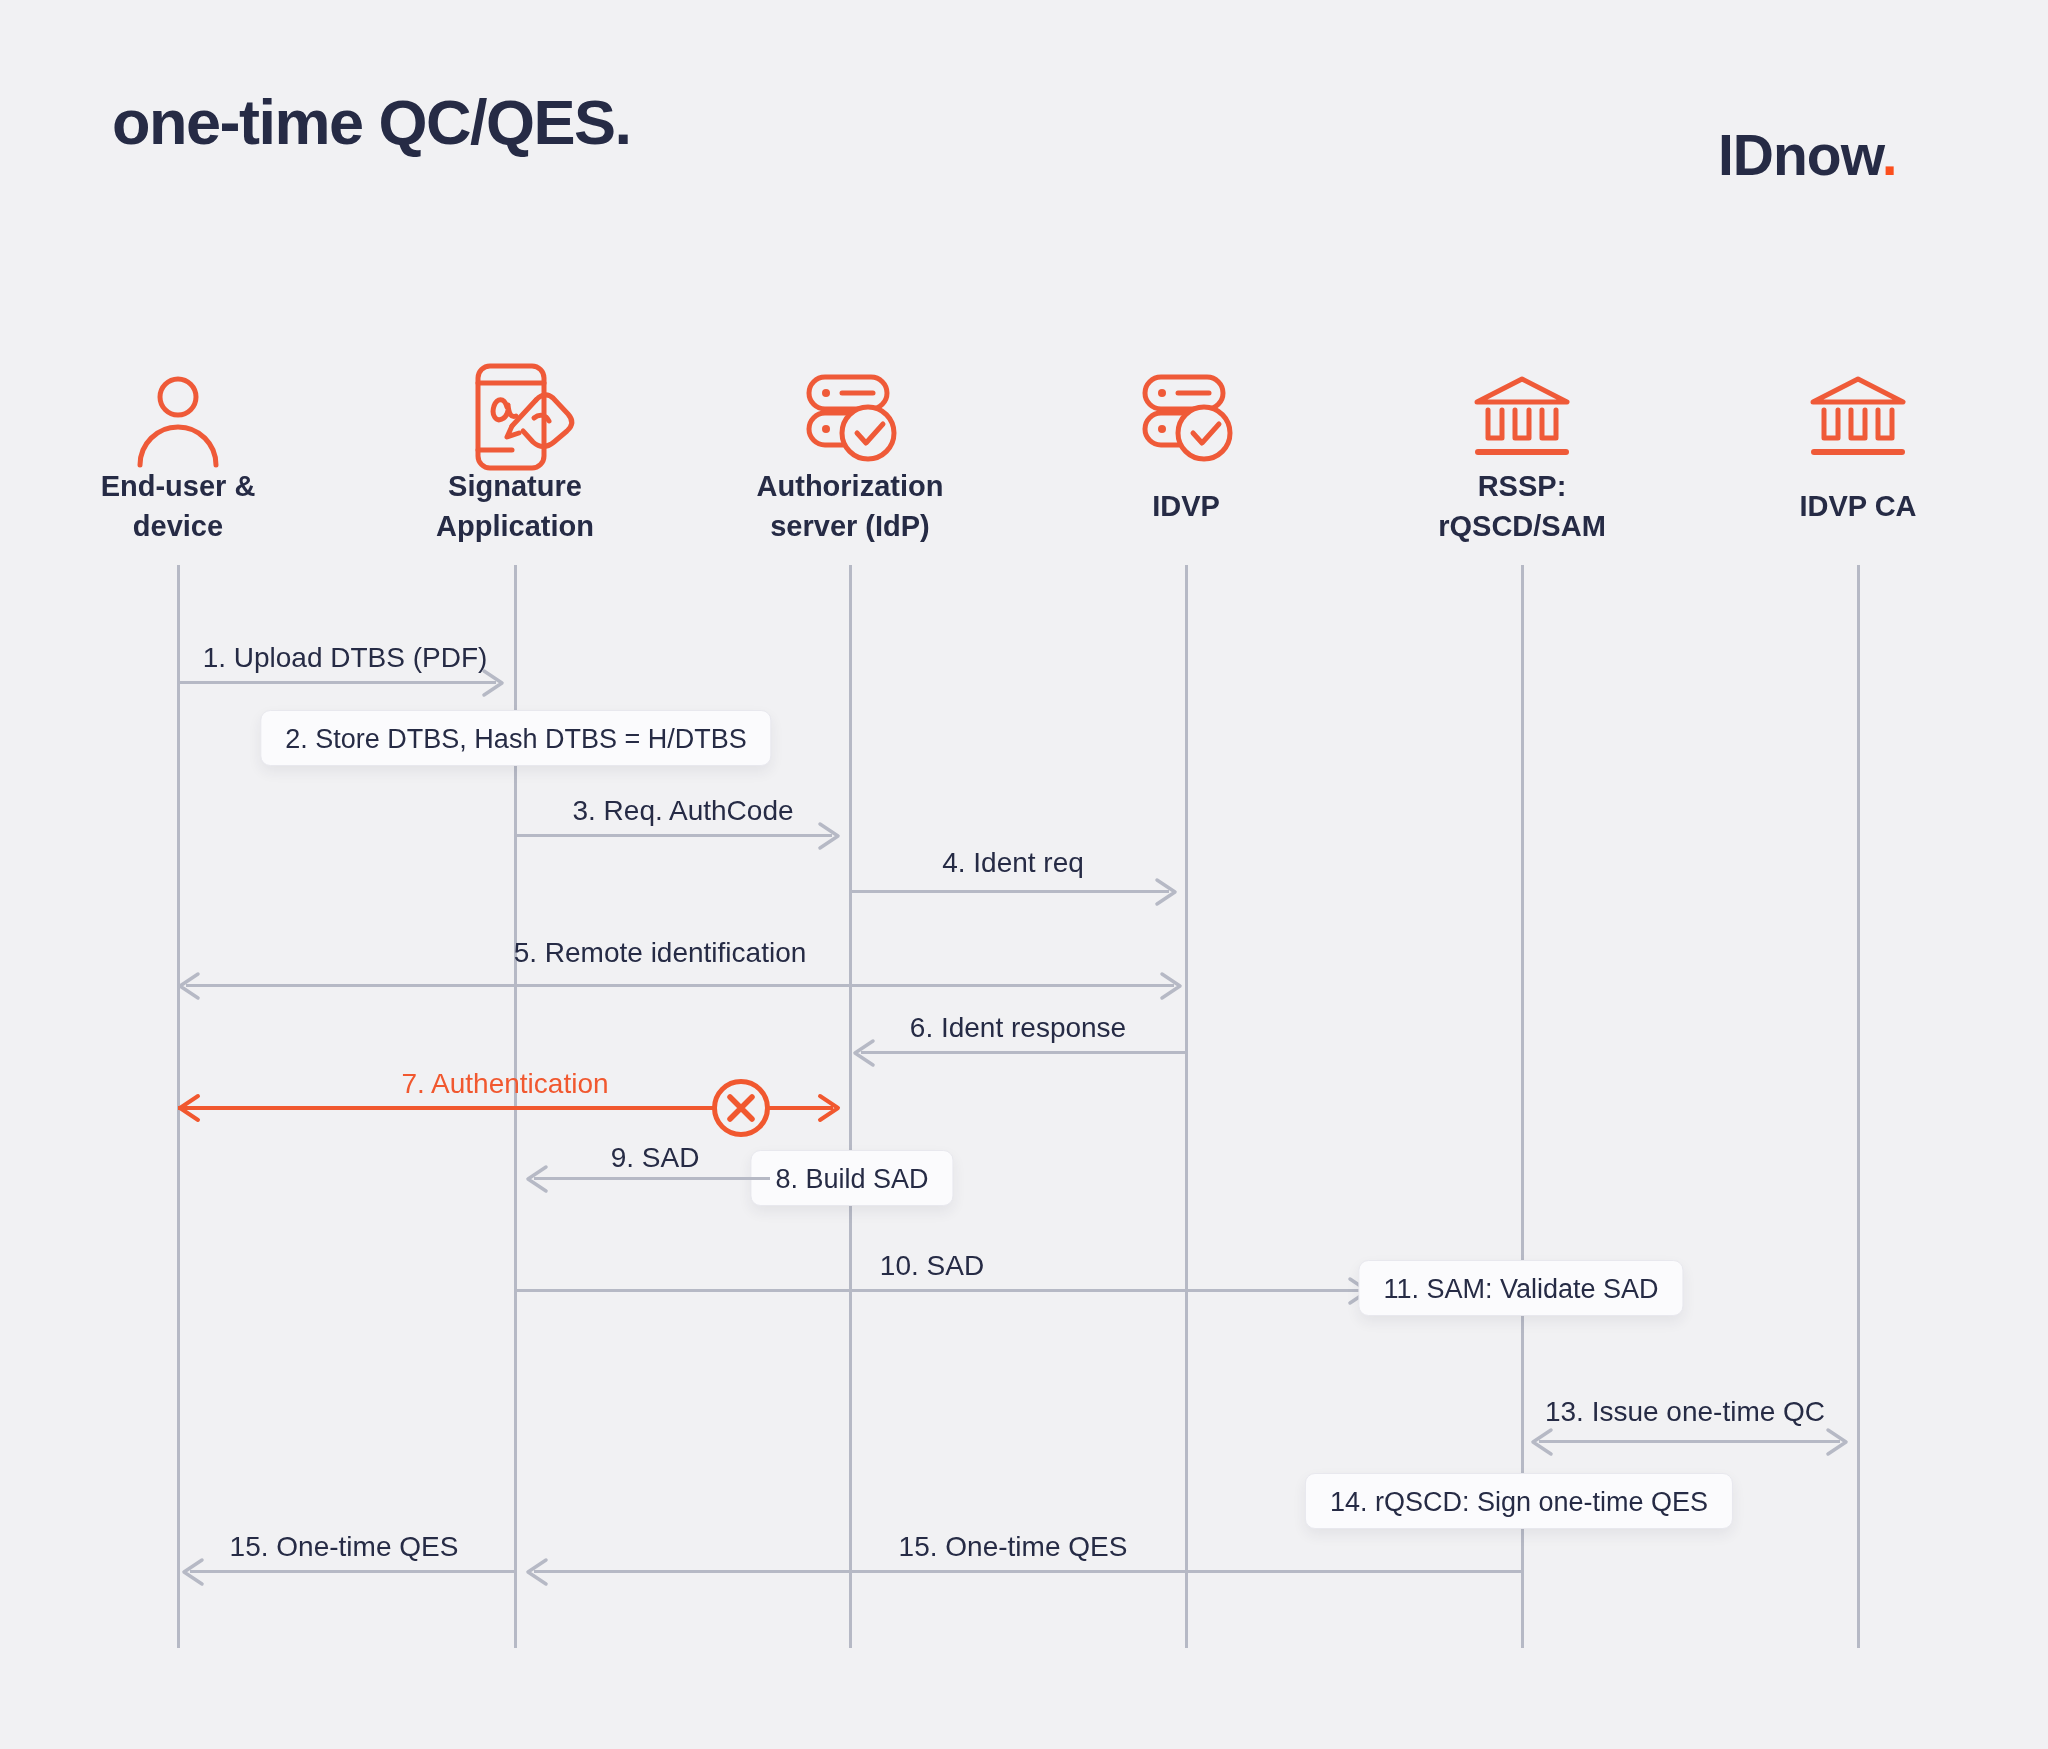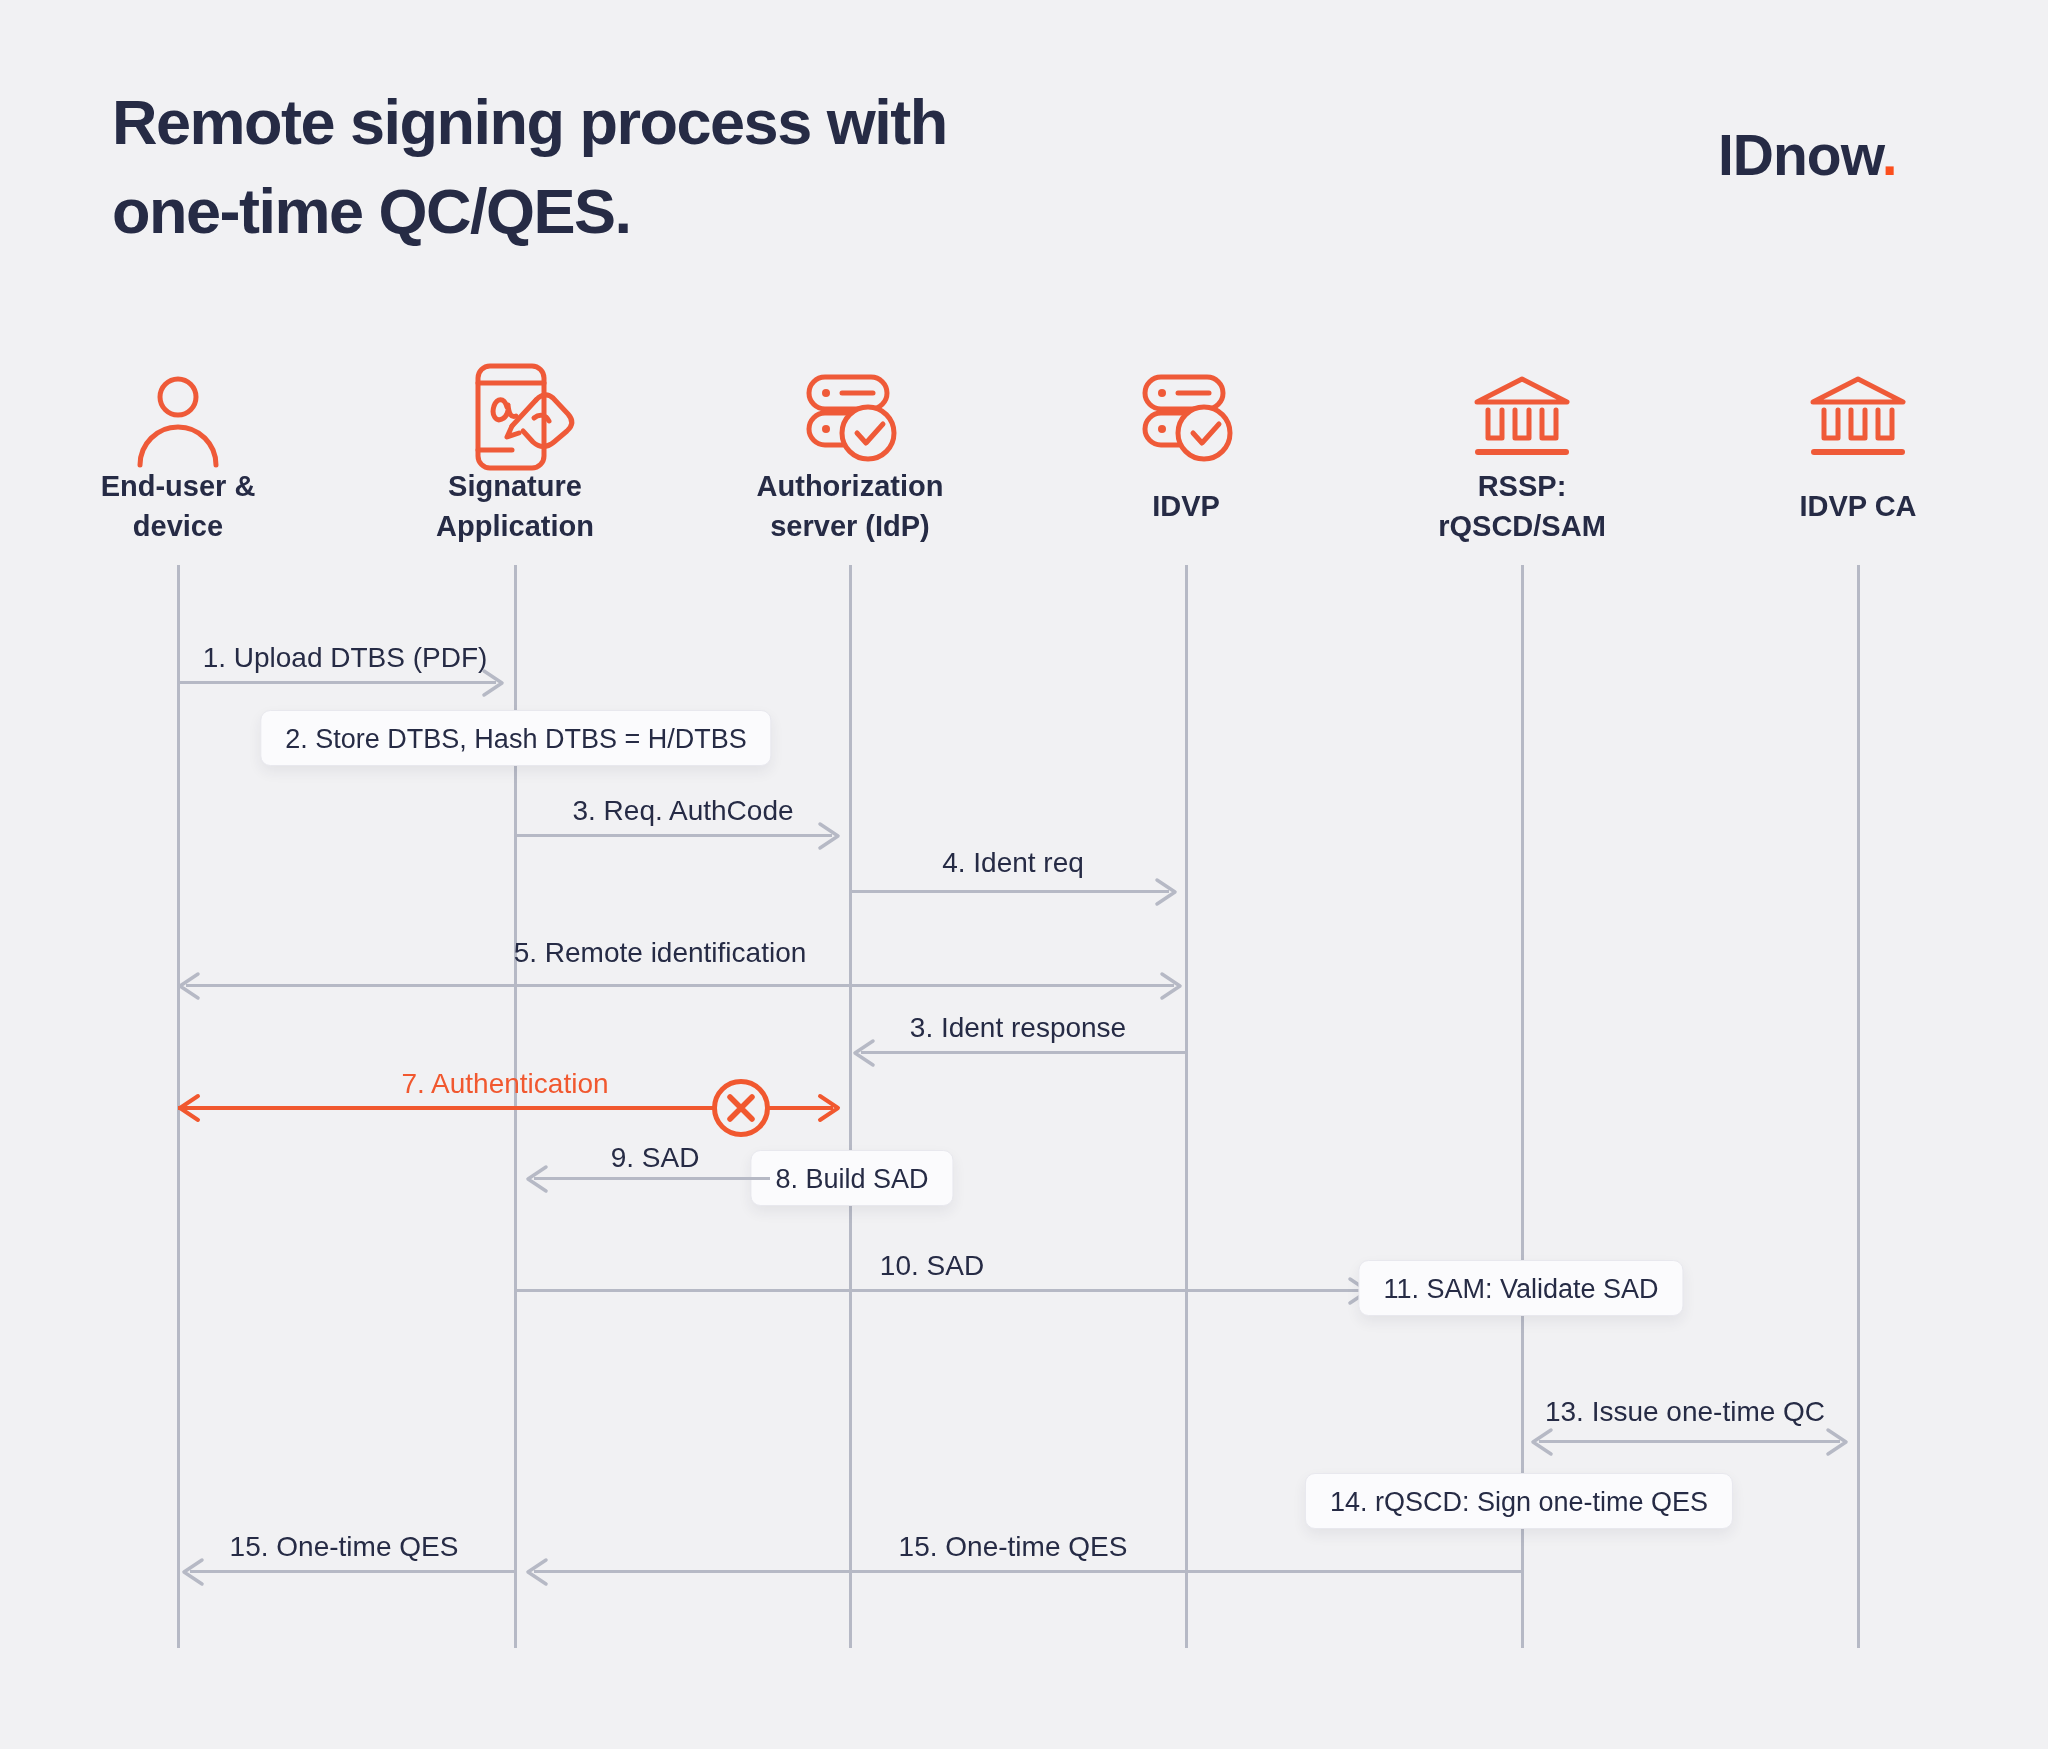--- a/index.html
+++ b/index.html
@@ -52,21 +52,20 @@
            border:5px solid var(--orange);background:var(--bg);}
   .xcircle svg{display:block;margin:8px auto 0;}
   .xcircle path{stroke:var(--orange);stroke-width:5.5;stroke-linecap:round;fill:none;}
 </style>
 </head>
 <body>
 
 <div class="canvas">
 
   <div class="title">
-    <div>Remote signing process with</div>
     <div>one-time QC/QES.</div>
   </div>
   <div class="logo"><span>IDnow</span><span class="dot">.</span></div>
 
   <div class="lifeline" style="left:177px"></div>
   <div class="lifeline" style="left:514px"></div>
   <div class="lifeline" style="left:849px"></div>
   <div class="lifeline" style="left:1185px"></div>
   <div class="lifeline" style="left:1521px"></div>
   <div class="lifeline" style="left:1857px"></div>
@@ -176,21 +175,21 @@
 
   <div class="lbl" style="left:660px;top:936px">5. Remote identification</div>
   <div class="line" style="left:186px;top:984px;width:988px"></div>
   <svg class="chev" style="left:175px;top:968px" width="30" height="36" viewBox="0 0 30 36">
       <path d="M23 6 L5 18 L23 30"></path>
     </svg>
   <svg class="chev" style="left:1155px;top:968px" width="30" height="36" viewBox="0 0 30 36">
       <path d="M7 6 L25 18 L7 30"></path>
     </svg>
 
-  <div class="lbl" style="left:1018px;top:1011px">3. Ident response</div>
+  <div class="lbl" style="left:1018px;top:1011px">6. Ident response</div>
   <div class="line" style="left:861px;top:1051px;width:325px"></div>
   <svg class="chev" style="left:850px;top:1035px" width="30" height="36" viewBox="0 0 30 36">
       <path d="M23 6 L5 18 L23 30"></path>
     </svg>
 
   <div class="lbl orange" style="left:505px;top:1067px">7. Authentication</div>
   <div class="line orange" style="left:178px;top:1106px;width:655px"></div>
   <svg class="chev orange" style="left:175px;top:1090px" width="30" height="36" viewBox="0 0 30 36">
       <path d="M23 6 L5 18 L23 30"></path>
     </svg>

